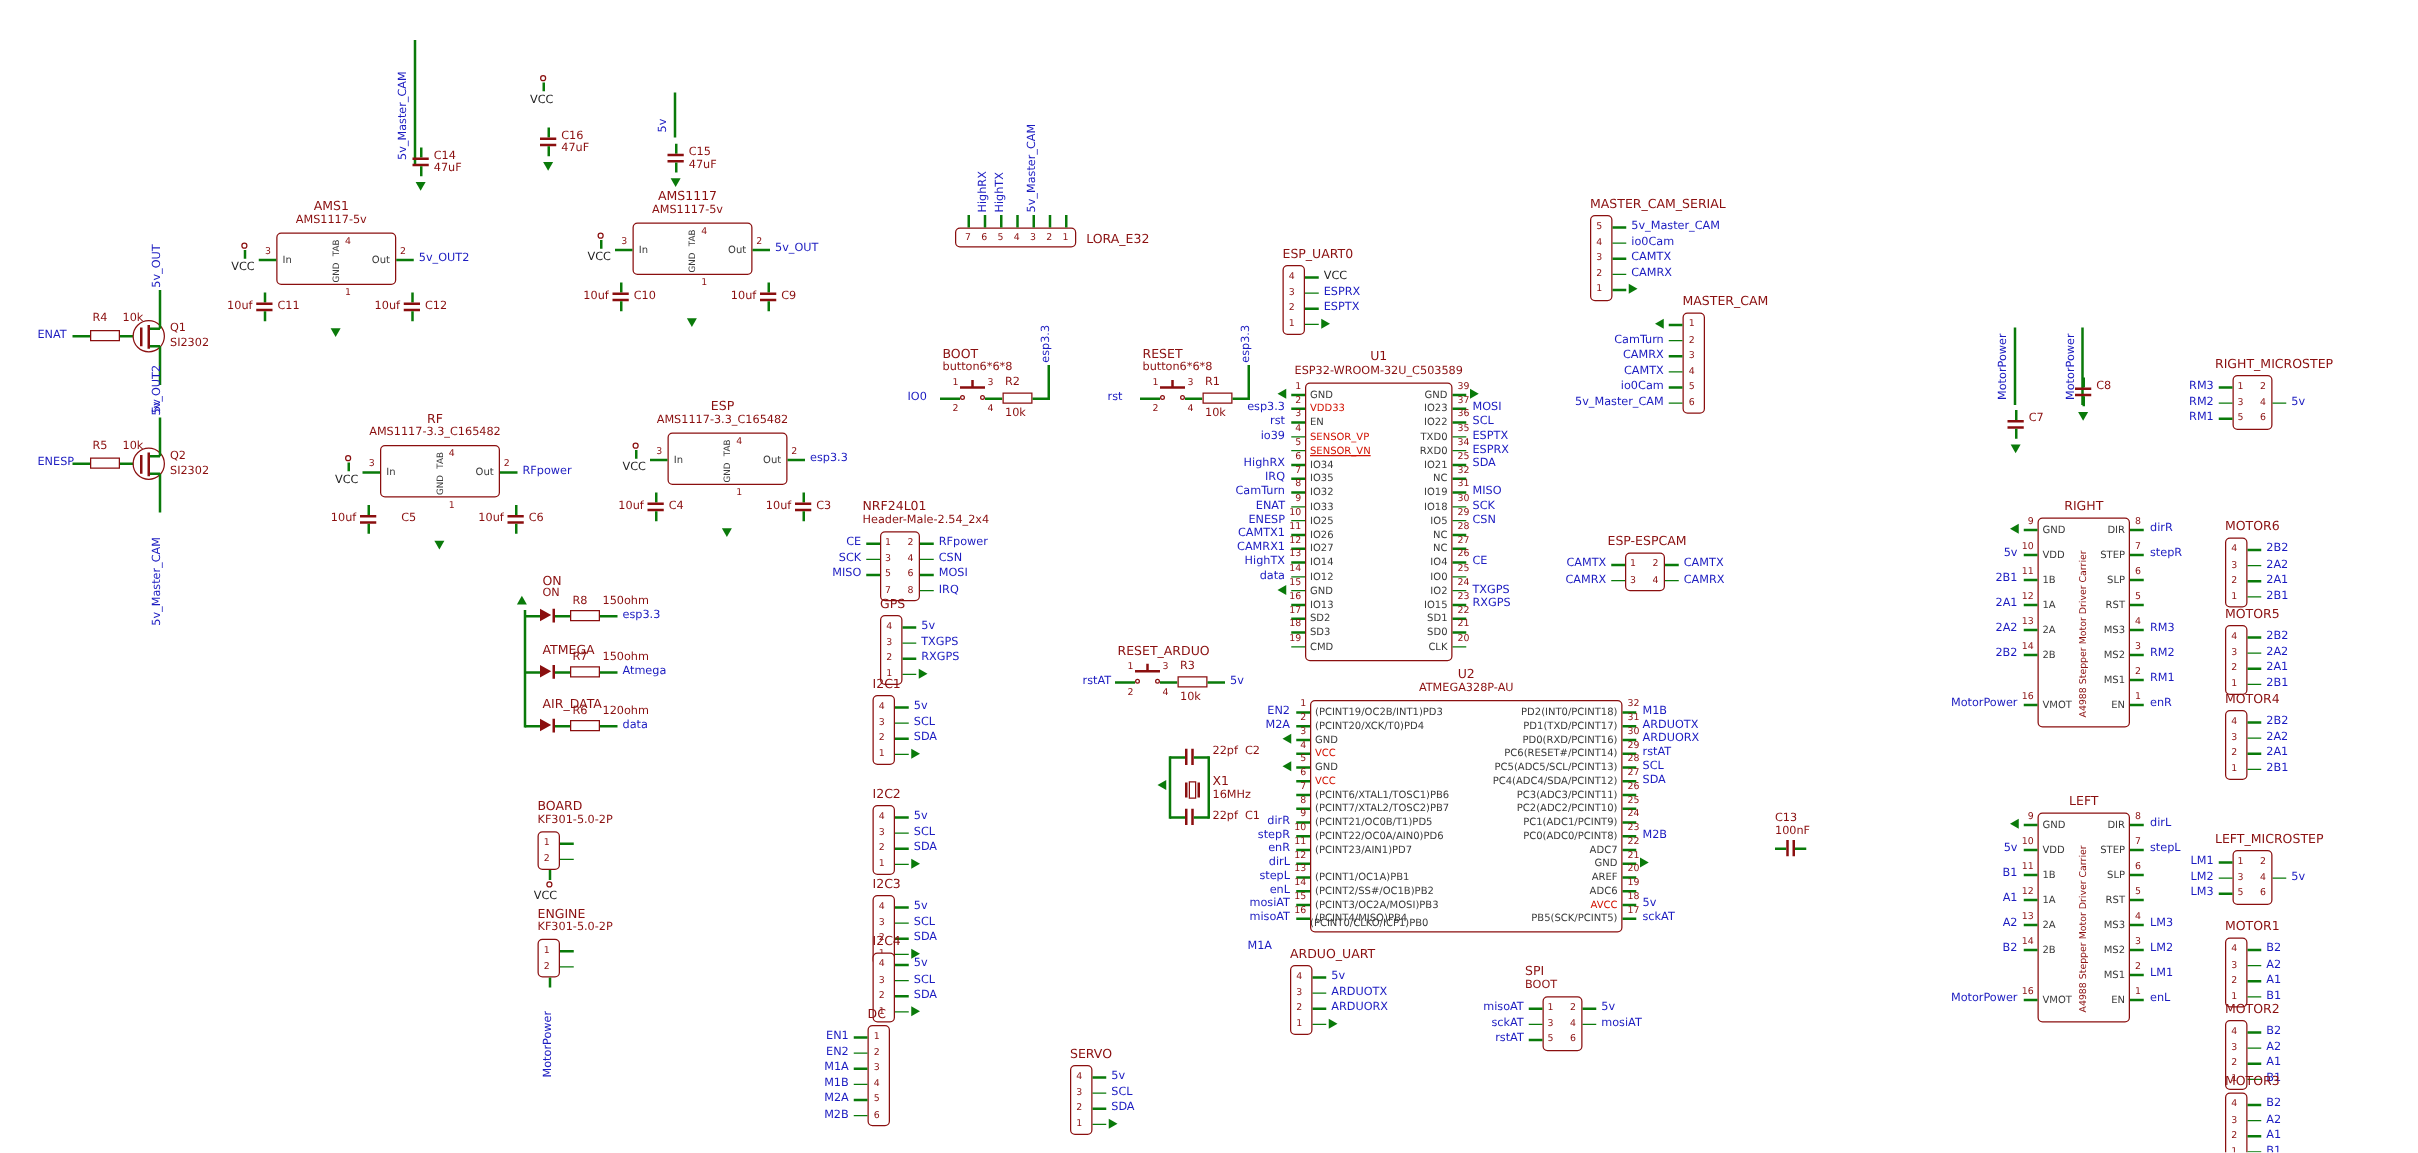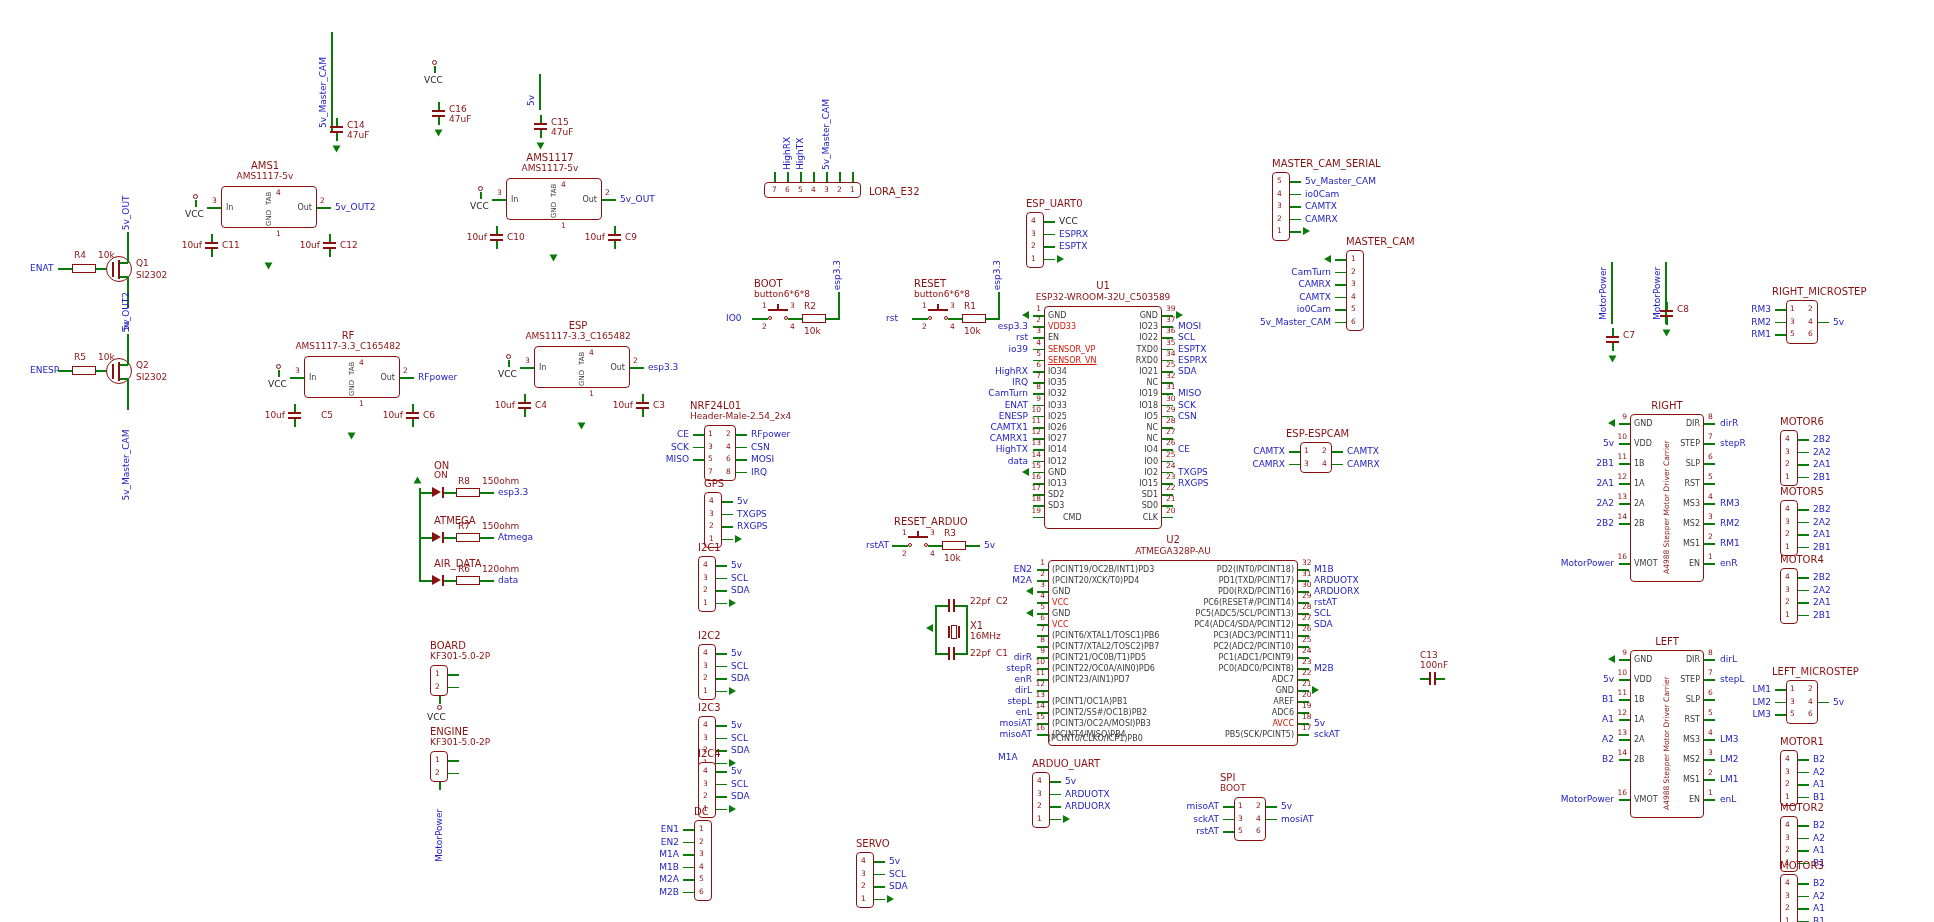--- a/index.html
+++ b/index.html
@@ -439,21 +439,21 @@
       <div class="gndt" style="transform: rotate(180deg); left: -22px; top: 161.8px;"></div>
       <div class="pname" style="left: 4px; top: 173px;">IO13</div>
       <div class="pnum" style="left: -3px; top: 167px; transform: translateX(-100%);">16</div>
       <div class="wire" style="left: -11px; top: 177px; width: 11px; height: 1.5px;"></div>
       <div class="pname" style="left: 4px; top: 184.2px;">SD2</div>
       <div class="pnum" style="left: -3px; top: 178.2px; transform: translateX(-100%);">17</div>
       <div class="wire" style="left: -11px; top: 188.2px; width: 11px; height: 1.5px;"></div>
       <div class="pname" style="left: 4px; top: 195.4px;">SD3</div>
       <div class="pnum" style="left: -3px; top: 189.4px; transform: translateX(-100%);">18</div>
       <div class="wire" style="left: -11px; top: 199.4px; width: 11px; height: 1.5px;"></div>
-      <div class="pname" style="left: 4px; top: 206.6px; margin-left: 15px;">CMD</div>
+      <div class="pname" style="left: 4px; top: 206.6px;">CMD</div>
       <div class="pnum" style="left: -3px; top: 200.6px; transform: translateX(-100%);">19</div>
       <div class="wire" style="left: -11px; top: 210.6px; width: 11px; height: 1.5px;"></div>
       <div class="pname" style="left: 114px; top: 5px; transform: translateX(-100%);">GND</div>
       <div class="pnum" style="left: 122px; top: -1px;">39</div>
       <div class="wire" style="left: 118px; top: 9px; width: 11px; height: 1.5px;"></div>
       <div class="gndt" style="left: 132px; top: 5px;"></div>
       <div class="pname" style="left: 114px; top: 16.2px; transform: translateX(-100%);">IO23</div>
       <div class="pnum" style="left: 122px; top: 10.2px;">37</div>
       <div class="wire" style="left: 118px; top: 20.2px; width: 11px; height: 1.5px;"></div>
       <div class="net" style="left: 134px; top: 15.2px;">MOSI</div>

